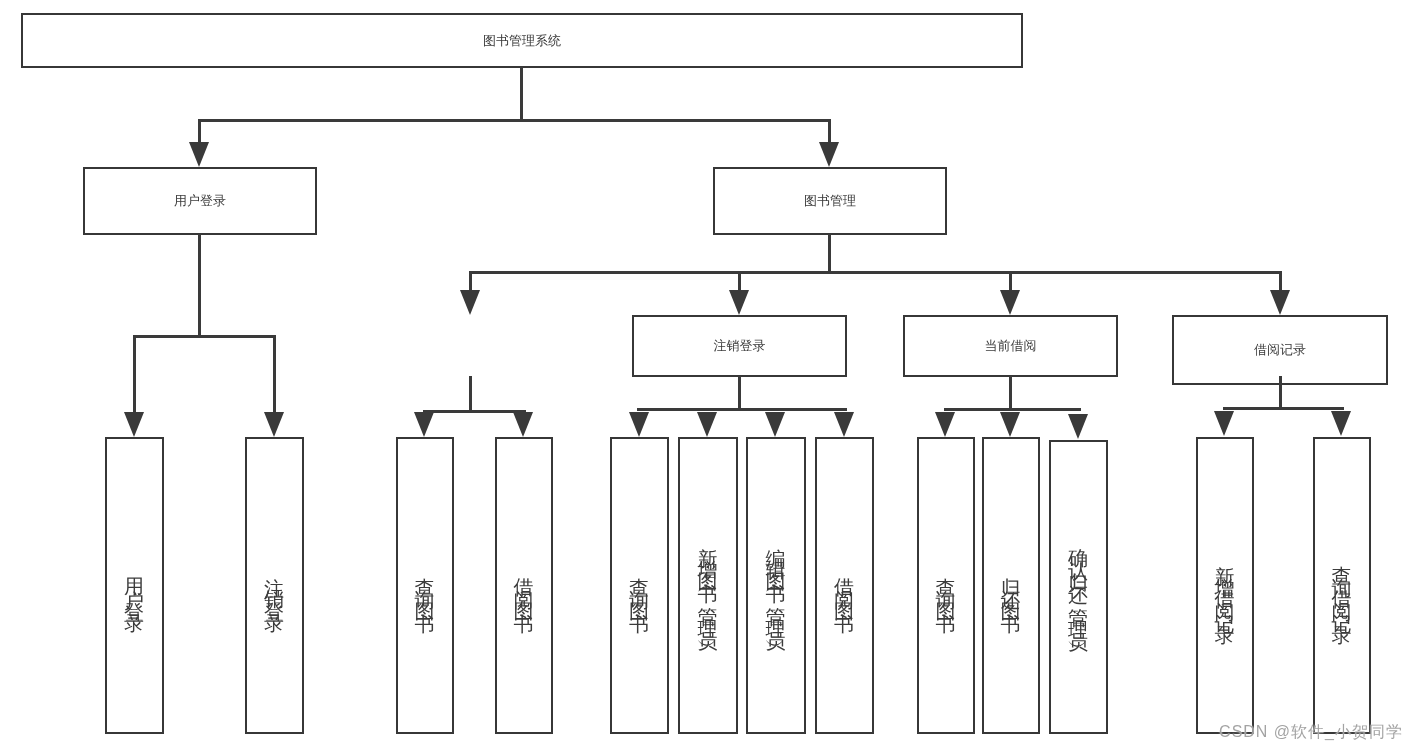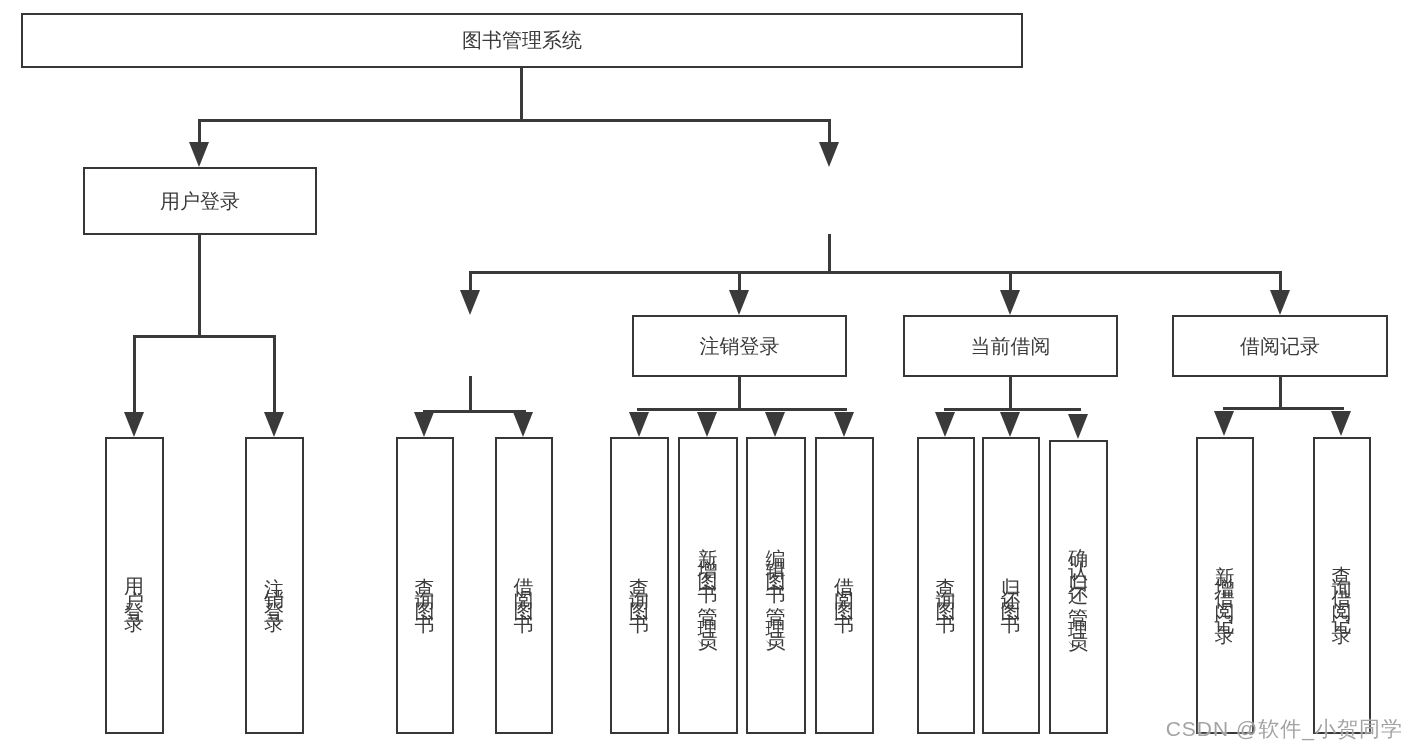--- a/index.html
+++ b/index.html
@@ -3,50 +3,50 @@
 <meta charset="utf-8">
 <style>
   html,body{margin:0;padding:0;background:#ffffff;}
   #stage{
     position:relative;width:1405px;height:747px;background:#ffffff;
     font-family:"Liberation Sans",sans-serif;overflow:hidden;
   }
   .box{
     position:absolute;background:#ffffff;border:2px solid #373737;
     display:flex;align-items:center;justify-content:center;
-    color:#3b3b3b;font-size:20px;box-sizing:border-box;
+    color:#3b3b3b;font-size:13px;box-sizing:border-box;
     white-space:nowrap;
   }
   .vbox{
     position:absolute;background:#ffffff;border:2px solid #373737;
     display:flex;align-items:center;justify-content:center;
     color:#3b3b3b;font-size:20px;box-sizing:border-box;
   }
   .vbox .vtext{
     writing-mode:vertical-rl;letter-spacing:12px;line-height:1;
   }
   .line{position:absolute;background:#3a3a3a;}
   .arrow{
     position:absolute;width:0;height:0;
     border-left:10px solid transparent;border-right:10px solid transparent;
     border-top:25px solid #3a3a3a;
   }
   .watermark{
-    position:absolute;right:2px;bottom:4px;font-size:21px;
+    position:absolute;right:2px;bottom:4px;font-size:16px;
     color:rgba(158,158,158,0.95);letter-spacing:1px;
     text-shadow:0 0 2px rgba(255,255,255,0.9);
   }
   
   #root-box{left:21px;top:13px;width:1002px;height:55px;}
   #l2a{left:83px;top:167px;width:234px;height:68px;}
   #l2b{left:713px;top:167px;width:234px;height:68px;}
   #l3a{left:363px;top:315px;width:215px;height:62px;}
   #l3b{left:632px;top:315px;width:215px;height:62px;}
   #l3c{left:903px;top:315px;width:215px;height:62px;}
-  #l3d{left:1172px;top:315px;width:216px;height:62px;}
+  #l3d{left:1172px;top:315px;width:216px;height:70px;}
   #f1{left:105px;top:437px;width:59px;height:297px;}
   #f2{left:245px;top:437px;width:59px;height:297px;}
   #f3{left:396px;top:437px;width:58px;height:297px;}
   #f4{left:495px;top:437px;width:58px;height:297px;}
   #f5{left:610px;top:437px;width:59px;height:297px;}
   #f6{left:678px;top:437px;width:60px;height:297px;}
   #f7{left:746px;top:437px;width:60px;height:297px;}
   #f8{left:815px;top:437px;width:59px;height:297px;}
   #f9{left:917px;top:437px;width:58px;height:297px;}
   #f10{left:982px;top:437px;width:58px;height:297px;}
@@ -94,20 +94,23 @@
 <body>
 
 <div id="stage">
 
   <div class="box" id="root-box">
     <span>图书管理系统</span>
   </div>
 
   <div class="box" id="l2a">
     <span>用户登录</span>
+  </div>
+  <div class="box" id="l2b">
+    <span>图书管理</span>
   </div>
 
   <div class="box" id="l3b">
     <span>注销登录</span>
   </div>
   <div class="box" id="l3c">
     <span>当前借阅</span>
   </div>
   <div class="box" id="l3d">
     <span>借阅记录</span>

